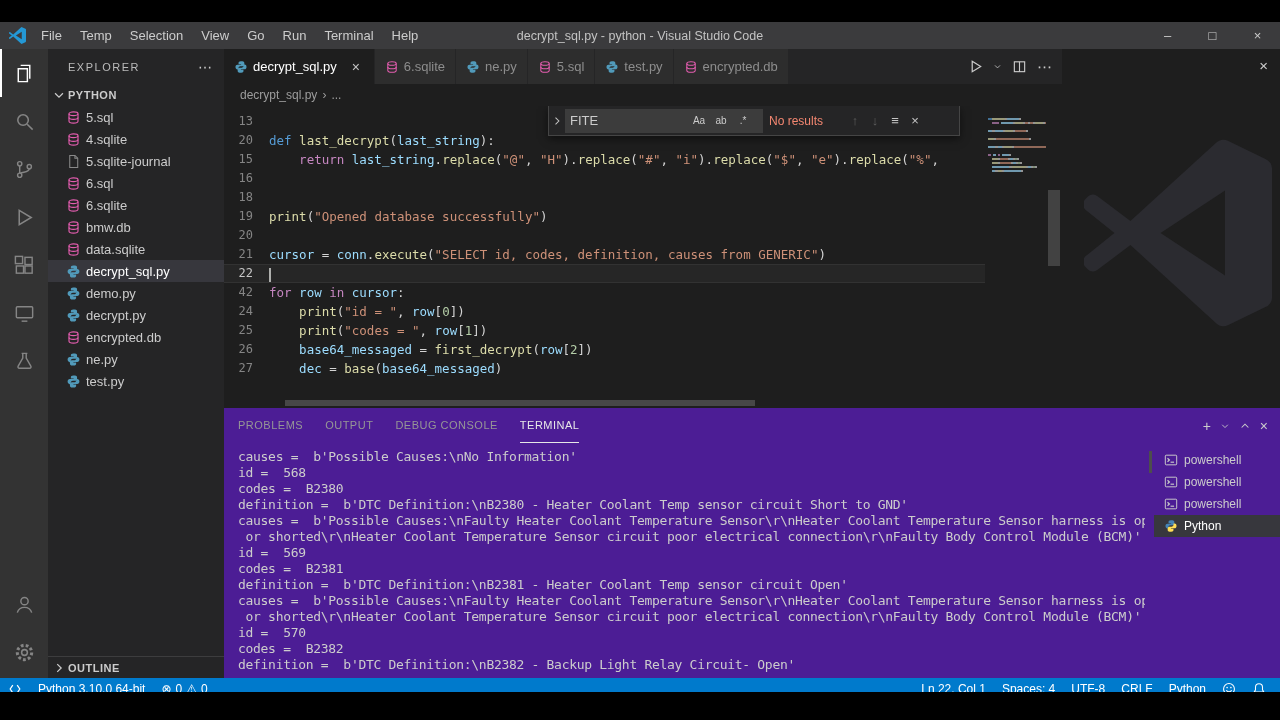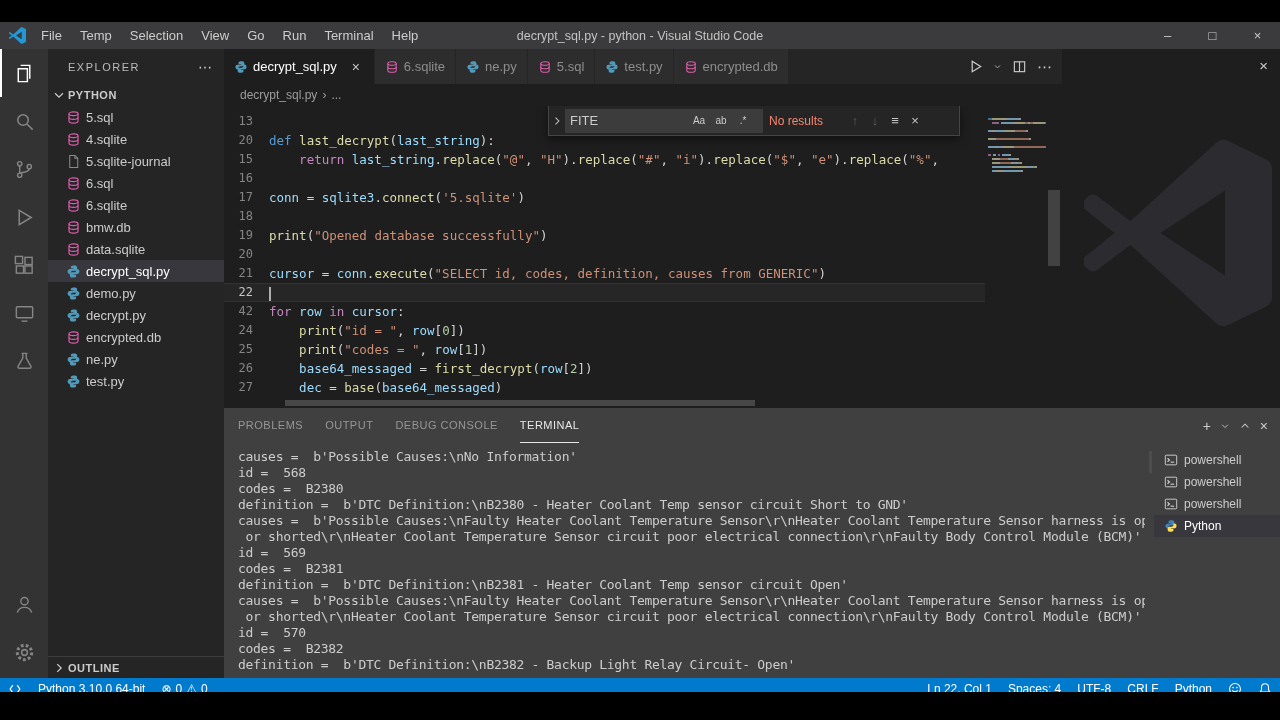--- a/index.html
+++ b/index.html
@@ -72,37 +72,37 @@
 .find-opt{width:22px;text-align:center;color:#cccccc;font-size:10px}
 .find-opt.ww{}
 .find-results{color:#f48771;font-size:12px;width:76px;flex:none}
 .find-btn{width:20px;text-align:center;color:#c5c5c5;font-size:13px}
 .find-btn.disabled{color:#5f5f5f}
 
 .editor-group2{position:absolute;left:1062px;top:0;right:0;height:359px;background:#1e1e1e}
 .group2-close{position:absolute;top:8px;right:12px;color:#cccccc;font-size:15px}
 .watermark{position:absolute;left:22px;top:90px;width:188px;height:188px}
 
-.panel{position:absolute;left:224px;top:359px;right:0;bottom:0;background:#404040}
+.panel{position:absolute;left:224px;top:359px;right:0;bottom:0;background:#4c1d95}
 .panel-tabbar{height:35px;display:flex;align-items:center;padding-left:14px;position:relative}
 .panel-tab{font-size:11px;letter-spacing:.5px;color:#969696;margin-right:22px;height:35px;display:flex;align-items:center;border-bottom:1px solid transparent}
 .panel-tab.active{color:#e7e7e7;border-bottom-color:#e7e7e7}
 .panel-actions{position:absolute;right:12px;top:0;height:35px;display:flex;align-items:center;gap:9px;color:#cccccc;font-size:14px}
 .panel-actions svg{width:14px;height:14px}
 .panel-body{position:absolute;top:35px;left:0;right:0;bottom:0}
 .terminal-output{position:absolute;top:6px;left:14px;right:135px;bottom:0;font:13px/16px "DejaVu Sans Mono",monospace;color:#cccccc;white-space:pre;overflow:hidden;letter-spacing:-.3px}
 .term-scroll{position:absolute;top:8px;right:128px;width:3px;height:22px;background:#4d4d4d}
 .terminal-list{position:absolute;top:6px;right:0;width:126px;bottom:0}
 .term-item{height:22px;display:flex;align-items:center;padding-left:10px;color:#cccccc;font-size:12px;gap:6px}
 .term-item.selected{background:#37373d;color:#fff}
 .term-item .icn svg{width:14px;height:14px}
 
 .statusbar{position:absolute;top:678px;left:0;width:100%;height:22px;background:#007acc;color:#fff;display:flex;align-items:center;font-size:12px}
 .sb-left{display:flex;align-items:center;height:100%}
-.sb-right{margin-left:auto;display:flex;align-items:center;height:100%;}
+.sb-right{margin-left:auto;display:flex;align-items:center;height:100%;padding-right:6px}
 .sb-item{padding:0 8px;display:flex;align-items:center;gap:4px;height:100%;white-space:nowrap}
 .sb-item svg{width:14px;height:14px}
 .sb-glyph{font-size:12px}
 </style>
 </head>
 <body>
 
 <div class="screen">
   <div class="top-strip"></div>
 
@@ -474,24 +474,20 @@
               <span class="line-number">20</span>
               <span class="line-content"><span class="tok tok-k">def </span><span class="tok tok-f">last_decrypt</span><span class="tok tok-p">(</span><span class="tok tok-v">last_string</span><span class="tok tok-p">):</span></span>
             </div>
             <div class="code-line">
               <span class="line-number">15</span>
               <span class="line-content"><span class="tok tok-p">    </span><span class="tok tok-c">return</span><span class="tok tok-p"> </span><span class="tok tok-v">last_string</span><span class="tok tok-p">.</span><span class="tok tok-f">replace</span><span class="tok tok-p">(</span><span class="tok tok-s">"@"</span><span class="tok tok-p">, </span><span class="tok tok-s">"H"</span><span class="tok tok-p">).</span><span class="tok tok-f">replace</span><span class="tok tok-p">(</span><span class="tok tok-s">"#"</span><span class="tok tok-p">, </span><span class="tok tok-s">"i"</span><span class="tok tok-p">).</span><span class="tok tok-f">replace</span><span class="tok tok-p">(</span><span class="tok tok-s">"$"</span><span class="tok tok-p">, </span><span class="tok tok-s">"e"</span><span class="tok tok-p">).</span><span class="tok tok-f">replace</span><span class="tok tok-p">(</span><span class="tok tok-s">"%"</span><span class="tok tok-p">,</span></span>
             </div>
             <div class="code-line">
               <span class="line-number">16</span>
               <span class="line-content"></span>
-            </div>
-            <div class="code-line">
-              <span class="line-number">17</span>
-              <span class="line-content"><span class="tok tok-v">conn</span><span class="tok tok-p"> = </span><span class="tok tok-v">sqlite3</span><span class="tok tok-p">.</span><span class="tok tok-f">connect</span><span class="tok tok-p">(</span><span class="tok tok-s">'5.sqlite'</span><span class="tok tok-p">)</span></span>
             </div>
             <div class="code-line">
               <span class="line-number">18</span>
               <span class="line-content"></span>
             </div>
             <div class="code-line">
               <span class="line-number">19</span>
               <span class="line-content"><span class="tok tok-f">print</span><span class="tok tok-p">(</span><span class="tok tok-s">"Opened database successfully"</span><span class="tok tok-p">)</span></span>
             </div>
             <div class="code-line">

